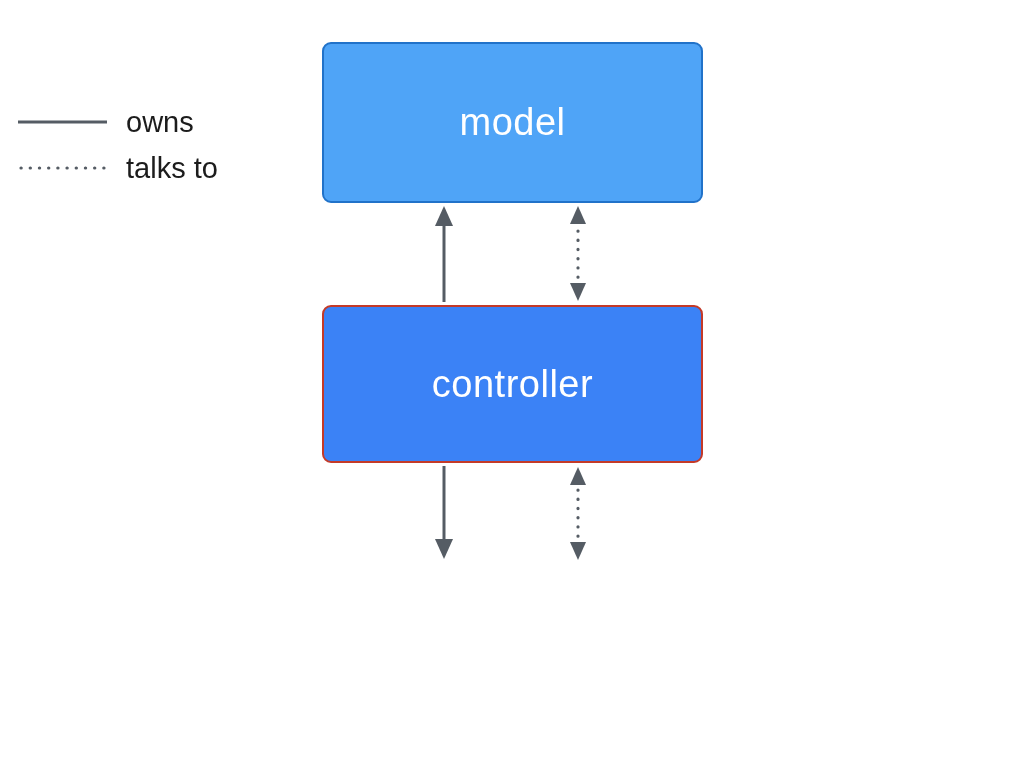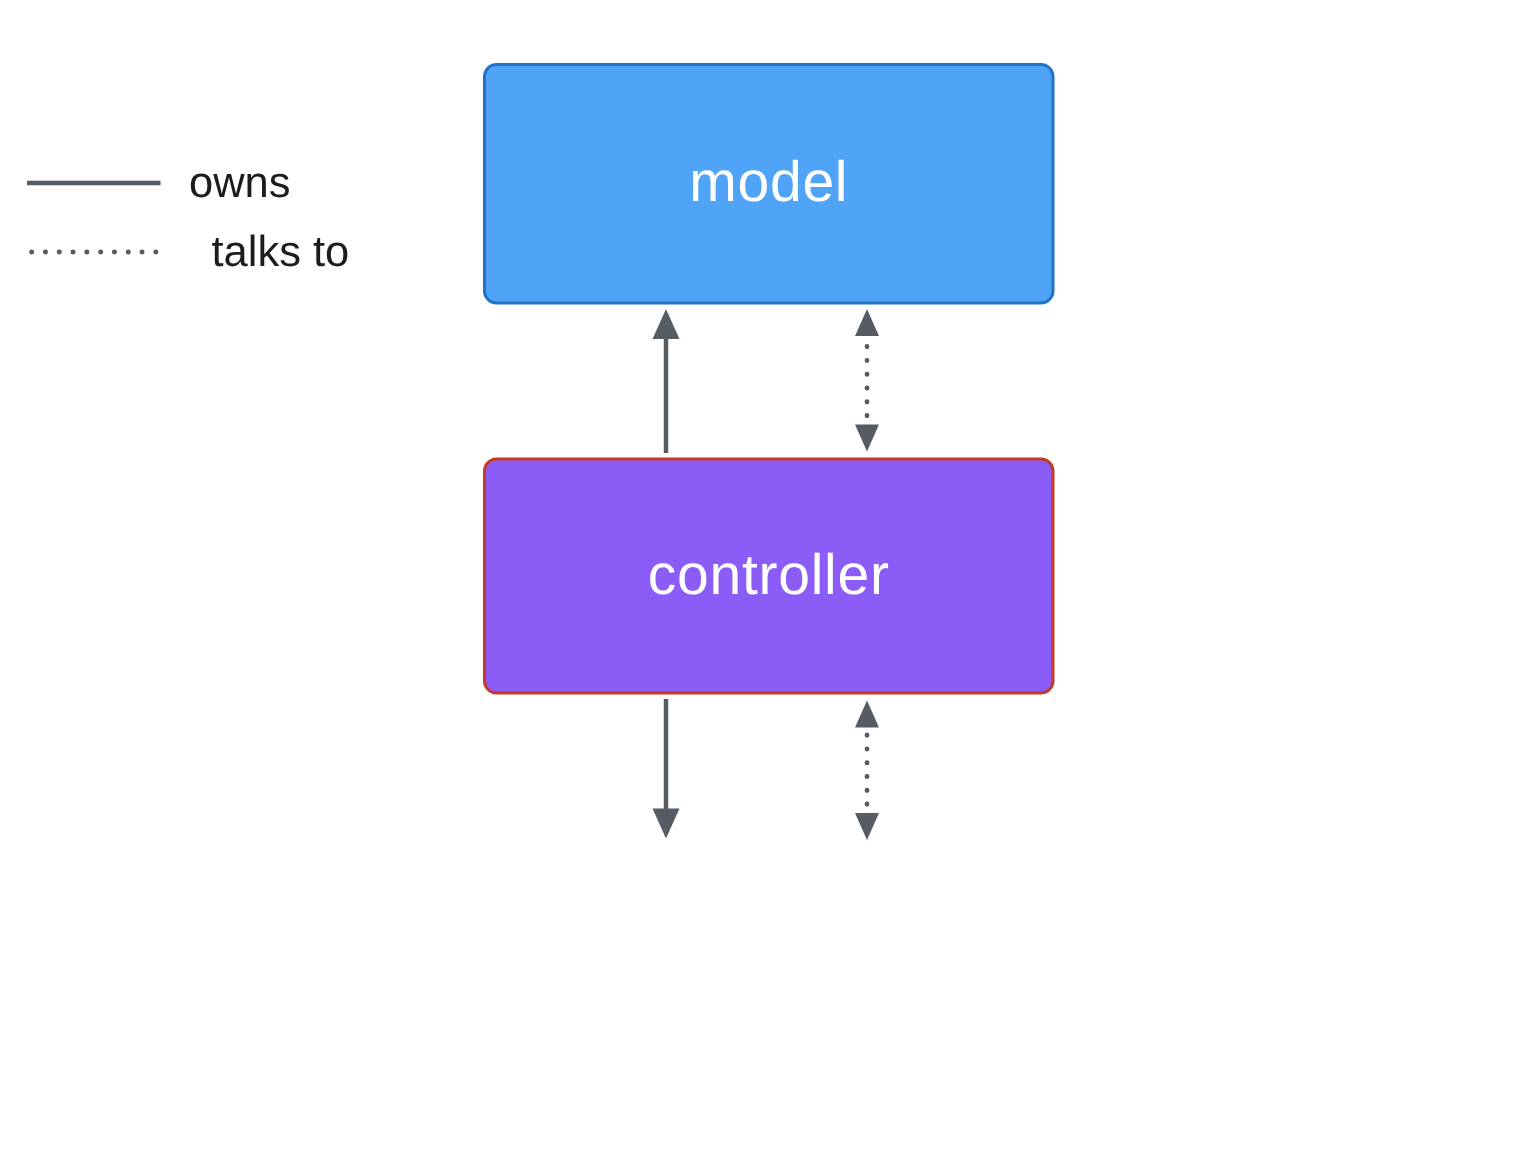--- a/index.html
+++ b/index.html
@@ -60,21 +60,21 @@
     stroke: none;
   }
   .legend-label {
     position: absolute;
     color: var(--text, #1c1c1c);
     font-size: 29px;
     font-weight: 400;
     line-height: 34px;
   }
   #legend-label-owns  { left: 126px; top: 105px; }
-  #legend-label-talks { left: 141px; top: 151px; }
+  #legend-label-talks { left: 126px; top: 151px; }
 </style>
 </head>
 <body>
 
 <div class="slide">
 
   <svg class="edges-overlay" viewBox="0 0 1024 768">
 
     <g>
       <line class="edge-line" x1="18" y1="122" x2="107" y2="122"></line>
@@ -106,18 +106,18 @@
     </g>
   </svg>
 
   <div class="legend-label" id="legend-label-owns">owns</div>
   <div class="legend-label" id="legend-label-talks">talks to</div>
 
   <div class="node" id="node-model" style="background-color: rgb(79, 164, 247); border-color: rgb(33, 114, 201);">
     <span class="node-label">model</span>
   </div>
 
-  <div class="node" id="node-controller" style="background-color: #8b5cf6; border-color: rgb(196, 58, 40);">
+  <div class="node" id="node-controller" style="background-color: #3b82f6; border-color: rgb(196, 58, 40);">
     <span class="node-label">controller</span>
   </div>
 
 
 </div>
 
 </body></html>

